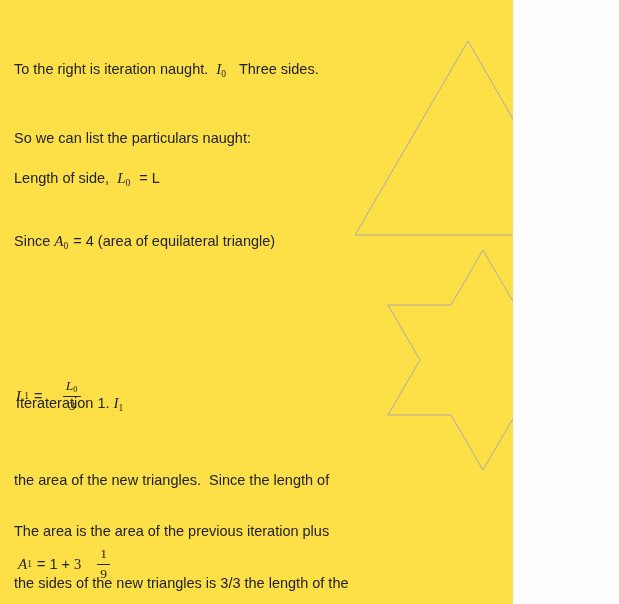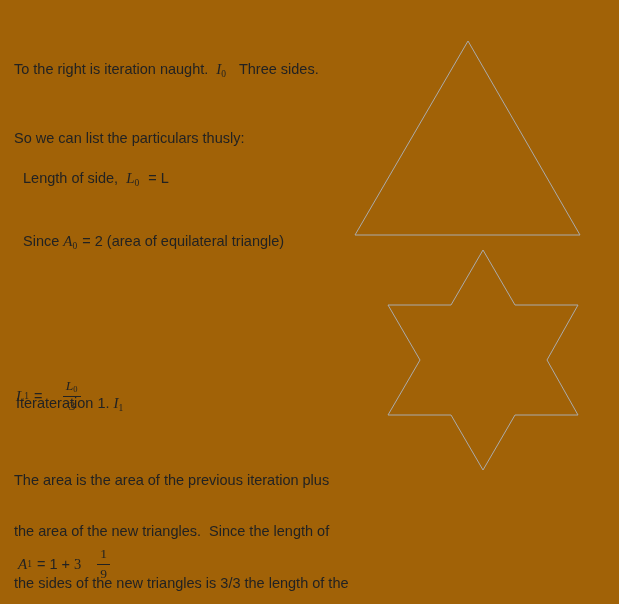--- a/index.html
+++ b/index.html
@@ -1,20 +1,20 @@
 <!DOCTYPE html>
 <html><head>
 <meta charset="utf-8">
 <style>
   html, body { margin: 0; padding: 0; background: #fdfdfd; }
   .canvas {
     position: relative;
-    width: 619px;
+    width: 513px;
     height: 604px;
-    background: #a16207;
+    background: #fde047;
     overflow: hidden;
     font-family: "Liberation Sans", sans-serif;
     font-size: 14.5px;
     color: #222222;
     text-decoration: underline;
   }
   .tb { position: absolute; white-space: pre-wrap; }
   .lh23 { line-height: 23px; }
   .lh22 { line-height: 22px; }
   .lh21 { line-height: 21px; }
@@ -60,40 +60,40 @@
 
 <div class="canvas">
 
   <svg class="shapes" width="619" height="604" viewBox="0 0 619 604">
     <polygon points="468,41 355,235 580,235"></polygon>
     <polygon points="483,250 515,305 578,305 547,360 578,415 515,415 483,470 451,415 388,415 420,360 388,305 451,305"></polygon>
   </svg>
 
   <div class="tb lh23" style="left:14px; top:12px;">
     <div><span>To the right is iteration naught.  </span><span class="mvar">I</span><sub class="msub">0</sub><span>   Three sides.</span></div>
-    <div>So we can list the particulars thusly:</div>
+    <div>So we can list the particulars naught:</div>
   </div>
 
 
-  <div class="tb lh21" style="left:14px; top:126px;margin-left:9px;">
+  <div class="tb lh21" style="left:14px; top:126px;">
     <div><span>Length of side,  </span><span class="mvar">L</span><sub class="msub">0</sub><span>  = L</span></div>
-    <div><span>Since </span><span class="mvar">A</span><sub class="msub">0</sub><span> = 2 (area of equilateral triangle)</span></div>
+    <div><span>Since </span><span class="mvar">A</span><sub class="msub">0</sub><span> = 4 (area of equilateral triangle)</span></div>
   </div>
 
   <div class="tb lh23" style="left:16px; top:346px;">
     <div><span>Iterateration 1. </span><span class="mvar">I</span><sub class="msub">1</sub></div>
   </div>
 
   <div class="mathrow" style="left:16px; top:377px; height:38px;">
     <span class="mvar">L</span><sub class="msub">1</sub><span> = </span><span class="frac"><span class="num"><span class="mvar">L</span><sub class="msub">0</sub></span><span class="den">3</span></span>
   </div>
 
   <div class="tb lh17" style="left:14px; top:437px;">
+    <div>the area of the new triangles.  Since the length of</div>
     <div>The area is the area of the previous iteration plus</div>
-    <div>the area of the new triangles.  Since the length of</div>
     <div>the sides of the new triangles is 3/3 the length of the</div>
     
   </div>
 
   <div class="mathrow" style="left:18px; top:545px; height:38px;">
     <span class="mvar">A</span><sub class="msub">1</sub><span> = 1 + </span><span class="serifnum">3</span><span class="frac"><span class="num">1</span><span class="den">9</span></span>
   </div>
 
 </div>
 

